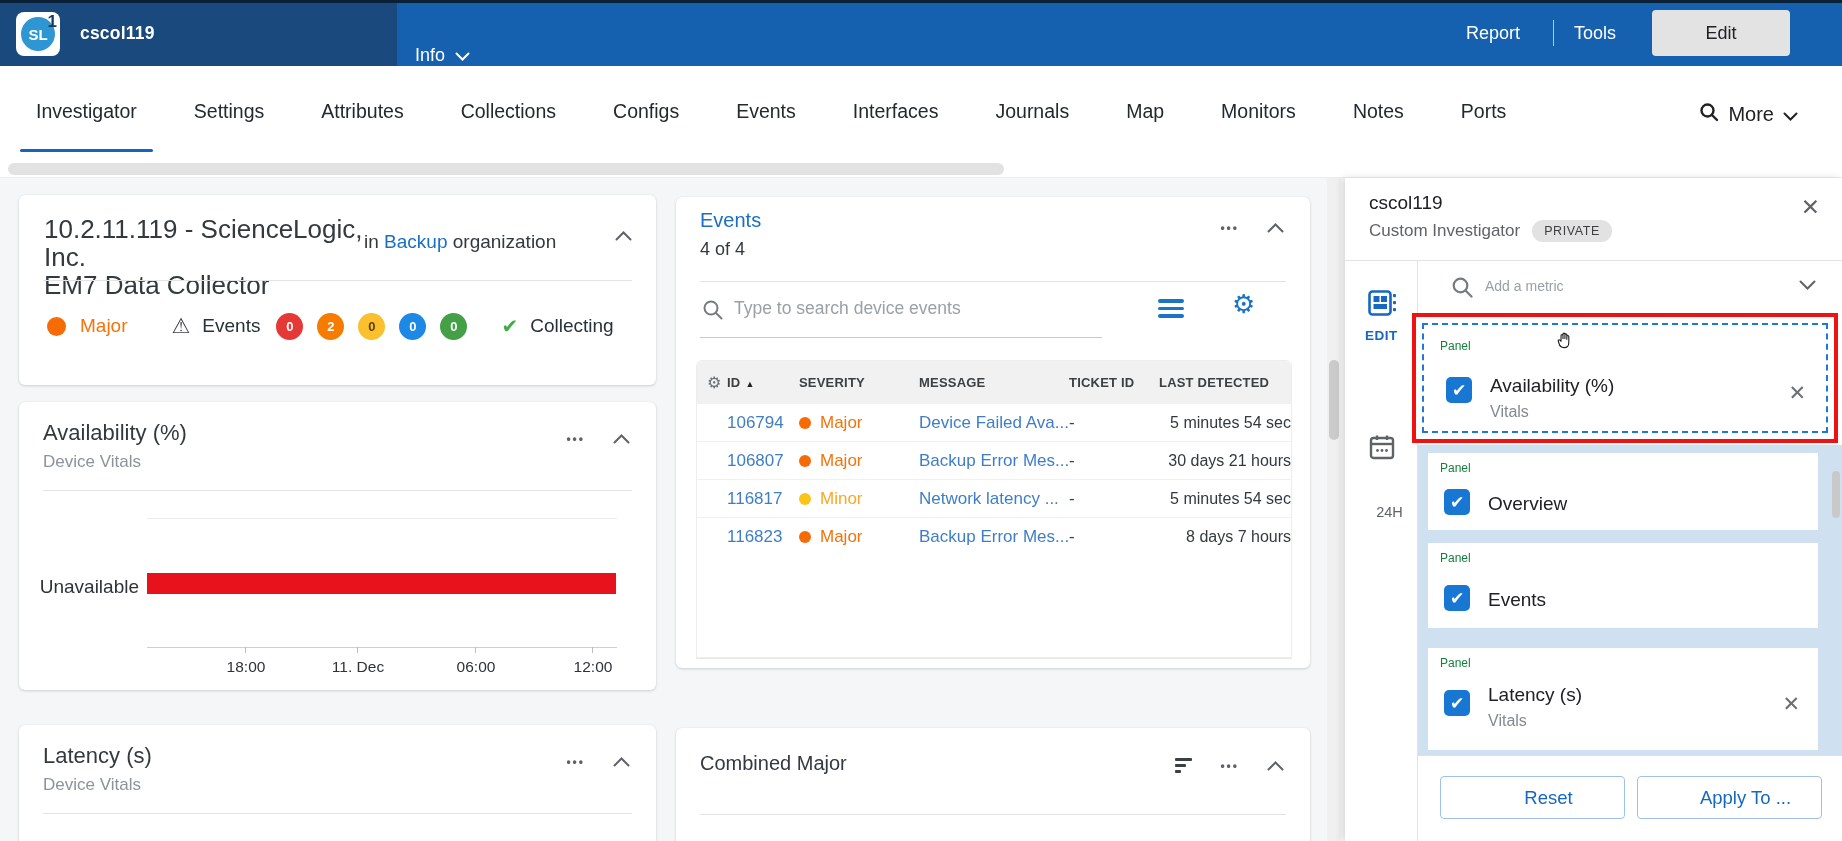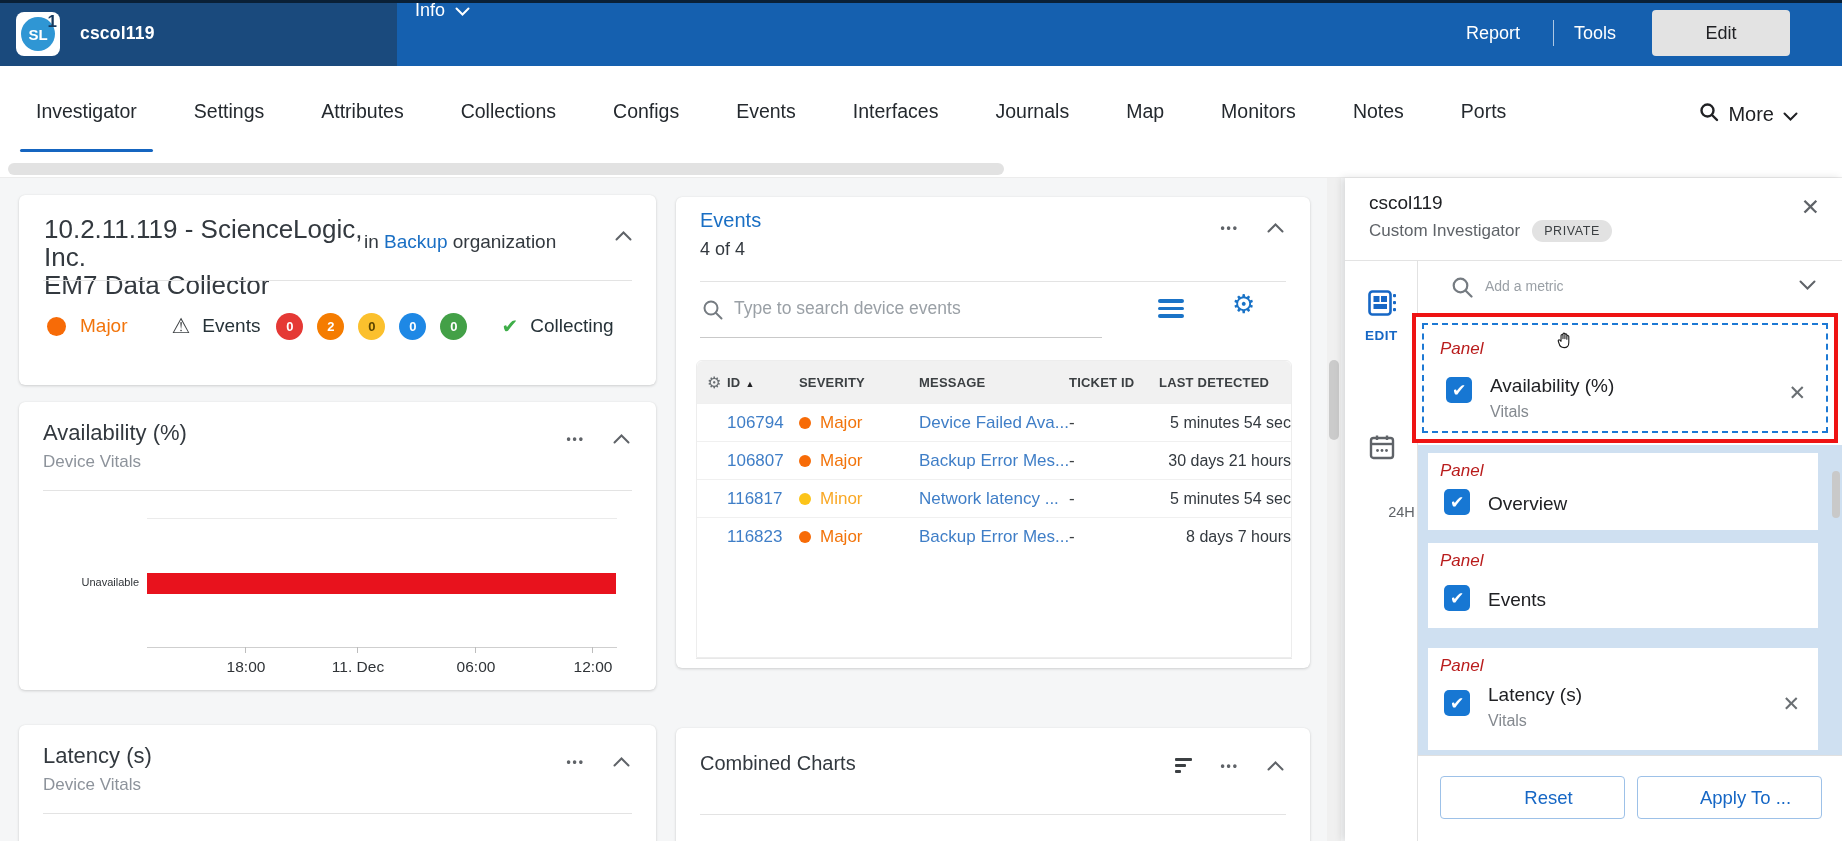--- a/index.html
+++ b/index.html
@@ -7,21 +7,21 @@
   body { font-family:"Liberation Sans","DejaVu Sans",sans-serif; background:#f5f6f7; position:relative; overflow:hidden; color:#33393f; }
 
   
   .topbar { position:absolute; top:0; left:0; width:1842px; height:66px; background:#1560af; }
   .topbar::before { content:''; position:absolute; top:0; left:0; right:0; height:3px; background:#0a2036; z-index:4; }
   .topbar-left { position:absolute; left:0; top:0; width:397px; height:66px; background:#1a4a7d; }
   .logo { position:absolute; left:16px; top:12px; width:44px; height:44px; background:#fff; border-radius:8px; display:flex; align-items:center; justify-content:center; }
   .logo-circle { width:34px; height:34px; background:#2f96d4; border-radius:50%; position:relative; display:flex; align-items:center; justify-content:center; color:#fff; font-weight:bold; font-size:15px; }
   .logo-one { position:absolute; right:-2px; top:-5px; color:#16395e; font-size:17px; font-weight:bold; }
   .tb-device { position:absolute; left:80px; top:0; height:66px; display:flex; align-items:center; color:#fff; font-size:17.5px; font-weight:600; letter-spacing:.2px; }
-  .tb-info { position:absolute; left:415px; top:0; height:66px; display:flex; align-items:flex-start; gap:10px; color:#fff; font-size:18px; cursor:pointer; }
+  .tb-info { position:absolute; left:415px; top:0; height:66px; display:flex; align-items:flex-end; gap:10px; color:#fff; font-size:18px; cursor:pointer; }
   .tb-report { position:absolute; left:1466px; top:0; height:66px; display:flex; align-items:center; color:#fff; font-size:18px; cursor:pointer; }
   .tb-divider { position:absolute; left:1553px; top:20px; width:1px; height:26px; background:rgba(255,255,255,.65); }
   .tb-tools { position:absolute; left:1574px; top:0; height:66px; display:flex; align-items:center; color:#fff; font-size:18px; cursor:pointer; }
   .edit-btn { position:absolute; left:1652px; top:10px; width:138px; height:46px; background:#e3e3e3; border:none; border-radius:4px; font-size:18px; color:#202124; font-family:inherit; cursor:pointer; }
 
   
   .tabbar { position:absolute; top:66px; left:0; width:1842px; height:112px; background:#fff; border-bottom:1px solid #ececec; }
   .tabs { display:flex; padding-left:36px; }
   .tab { position:relative; padding:34px 0 42px; margin-right:57px; font-size:19.5px; color:#24292e; cursor:pointer; white-space:nowrap; }
   .tab.active::after { content:''; position:absolute; left:-16px; right:-16px; bottom:13px; height:3px; background:#1565c0; border-radius:2px; }
@@ -53,21 +53,21 @@
   .cbadge.hea { background:#43a047; }
   .check-icon { margin-left:34px; font-size:20px; color:#3fae49; }
   .collecting-label { margin-left:12px; font-size:19px; color:#263238; }
 
   
   .availability { left:19px; top:402px; width:637px; height:288px; }
   .latency { left:19px; top:725px; width:637px; height:140px; }
   .vitals-title { position:absolute; left:24px; top:18px; font-size:22px; color:#33393f; }
   .vitals-sub { position:absolute; left:24px; top:50px; font-size:17px; color:#8d939b;text-align:center; }
   .av-gridline { position:absolute; left:128px; width:470px; top:116px; border-top:1px solid #ebebeb; }
-  .av-ylabel { position:absolute; left:14px; top:174px; width:106px; text-align:right; font-size:11px; color:#2f3337; }
+  .av-ylabel { position:absolute; left:14px; top:174px; width:106px; text-align:right; font-size:19px; color:#2f3337; }
   .av-bar { position:absolute; left:128px; top:171px; width:469px; height:21px; background:#e8121d; }
   .av-axis { position:absolute; left:128px; width:470px; top:245px; border-top:1px solid #cfcfcf; }
   .av-tick { position:absolute; top:245px; width:1px; height:6px; background:#bdbdbd; }
   .av-ticklabel { position:absolute; top:256px; width:80px; text-align:center; font-size:15.5px; color:#2f3337; }
 
   
   .eventscard { left:676px; top:197px; width:634px; height:471px; }
   .ev-title { position:absolute; left:24px; top:12px; font-size:20px; color:#1a6fc4; cursor:pointer; }
   .ev-count { position:absolute; left:24px; top:42px; font-size:18px; color:#33393f; }
   .ev-search-icon { position:absolute; left:26px; top:102px; color:#757b81; display:flex; }
@@ -108,29 +108,29 @@
   .sb-title { position:absolute; left:24px; top:14px; font-size:19px; color:#202124; }
   .sb-subrow { position:absolute; left:24px; top:42px; display:flex; align-items:center; gap:12px; }
   .sb-subtitle { font-size:17px; color:#5f6368; }
   .sb-pill { background:#e2e2e2; color:#3c4043; font-size:12.5px; letter-spacing:.6px; padding:4px 12px; border-radius:11px; }
   .sb-close { position:absolute; right:22px; top:16px; font-size:23px; color:#5f6368; cursor:pointer; }
   .sb-divider { position:absolute; left:0; right:0; top:82px; border-top:1px solid #e3e3e3; }
   .sb-rail { position:absolute; left:0; top:82px; width:73px; bottom:0; border-right:1px solid #e2e2e2; }
   .rail-grid-icon { position:absolute; left:23px; top:30px; color:#1667c5; cursor:pointer; display:flex; }
   .rail-edit { position:absolute; left:0; width:73px; top:68px; text-align:center; font-size:13.5px; font-weight:bold; color:#1667c5; letter-spacing:.5px; cursor:pointer; }
   .rail-cal-icon { position:absolute; left:24px; top:174px; color:#5f6368; cursor:pointer; display:flex; }
-  .rail-24h { position:absolute; left:12px; width:89px; top:244px; text-align:center; font-size:14.5px; color:#5f6368; cursor:pointer; }
+  .rail-24h { position:absolute; left:0; width:89px; top:244px; text-align:center; font-size:14.5px; color:#5f6368; cursor:pointer; }
   .metric-search-icon { position:absolute; left:106px; top:98px; color:#757b81; display:flex; }
   .metric-input { position:absolute; left:140px; top:93px; width:290px; height:30px; border:none; outline:none; font-size:14px; font-family:inherit; background:transparent; color:#33393f; }
   .metric-input::placeholder { color:#9aa0a6; }
   .metric-chevron { position:absolute; right:26px; top:102px; color:#5f6368; cursor:pointer; display:flex; }
 
   .hl-box { position:absolute; left:67px; top:135px; width:426px; height:130px; border:4px solid #ee1313; background:#fff; }
   .hl-dashed { position:absolute; inset:6px; border:2px dashed #1d79d4; }
-  .panel-tag { font-size:17px; color:#b91c1c;font-style:italic; }
+  .panel-tag { font-size:12px; color:#15803d; }
   .hl-panel-tag { position:absolute; left:16px; top:14px; }
   .grab-icon { position:absolute; left:132px; top:6px; color:#202124; display:flex; }
   .checkbox { width:26px; height:26px; background:#1777d3; border-radius:5px; color:#fff; display:flex; align-items:center; justify-content:center; font-size:17px; cursor:pointer; }
   .hl-checkbox { position:absolute; left:22px; top:52px; }
   .hl-name { position:absolute; left:66px; top:50px; font-size:19px; color:#202124; }
   .hl-sub { position:absolute; left:66px; top:78px; font-size:16px; color:#84898f; }
   .hl-remove { position:absolute; right:20px; top:56px; font-size:21px; color:#6a6f73; cursor:pointer; }
 
   .panel-list-bg { position:absolute; left:73px; top:267px; width:424px; height:310px; background:#cfe0f1; }
   .pcard { position:absolute; left:10px; width:390px; background:#fff; cursor:grab; }
@@ -354,21 +354,21 @@
         </span>
       <span class="cell-msg">Backup Error Mes...</span>
       <span class="cell-ticket">-</span>
       <span class="cell-last">8 days 7 hours</span>
     </div>
   </div>
   <div class="ev-bottomline"></div>
 </div>
 
 <div class="card combined">
-  <div class="cc-title">Combined Charts</div>
+  <div class="cc-title">Combined Major</div>
   <div class="panel-icons" style="top:30px">
     <span class="bars-icon">
         <div style="width:17px"></div>
         <div style="width:11px"></div>
         <div style="width:6px"></div>
       </span>
     <span class="ellipsis-glyph">•••</span>
     <span class="chev-up">
         <svg width="17" height="10" viewBox="0 0 17 10">
           <path d="M1.5 8.5l7-7 7 7" stroke="#5f6368" stroke-width="2" fill="none" stroke-linecap="round"></path>

